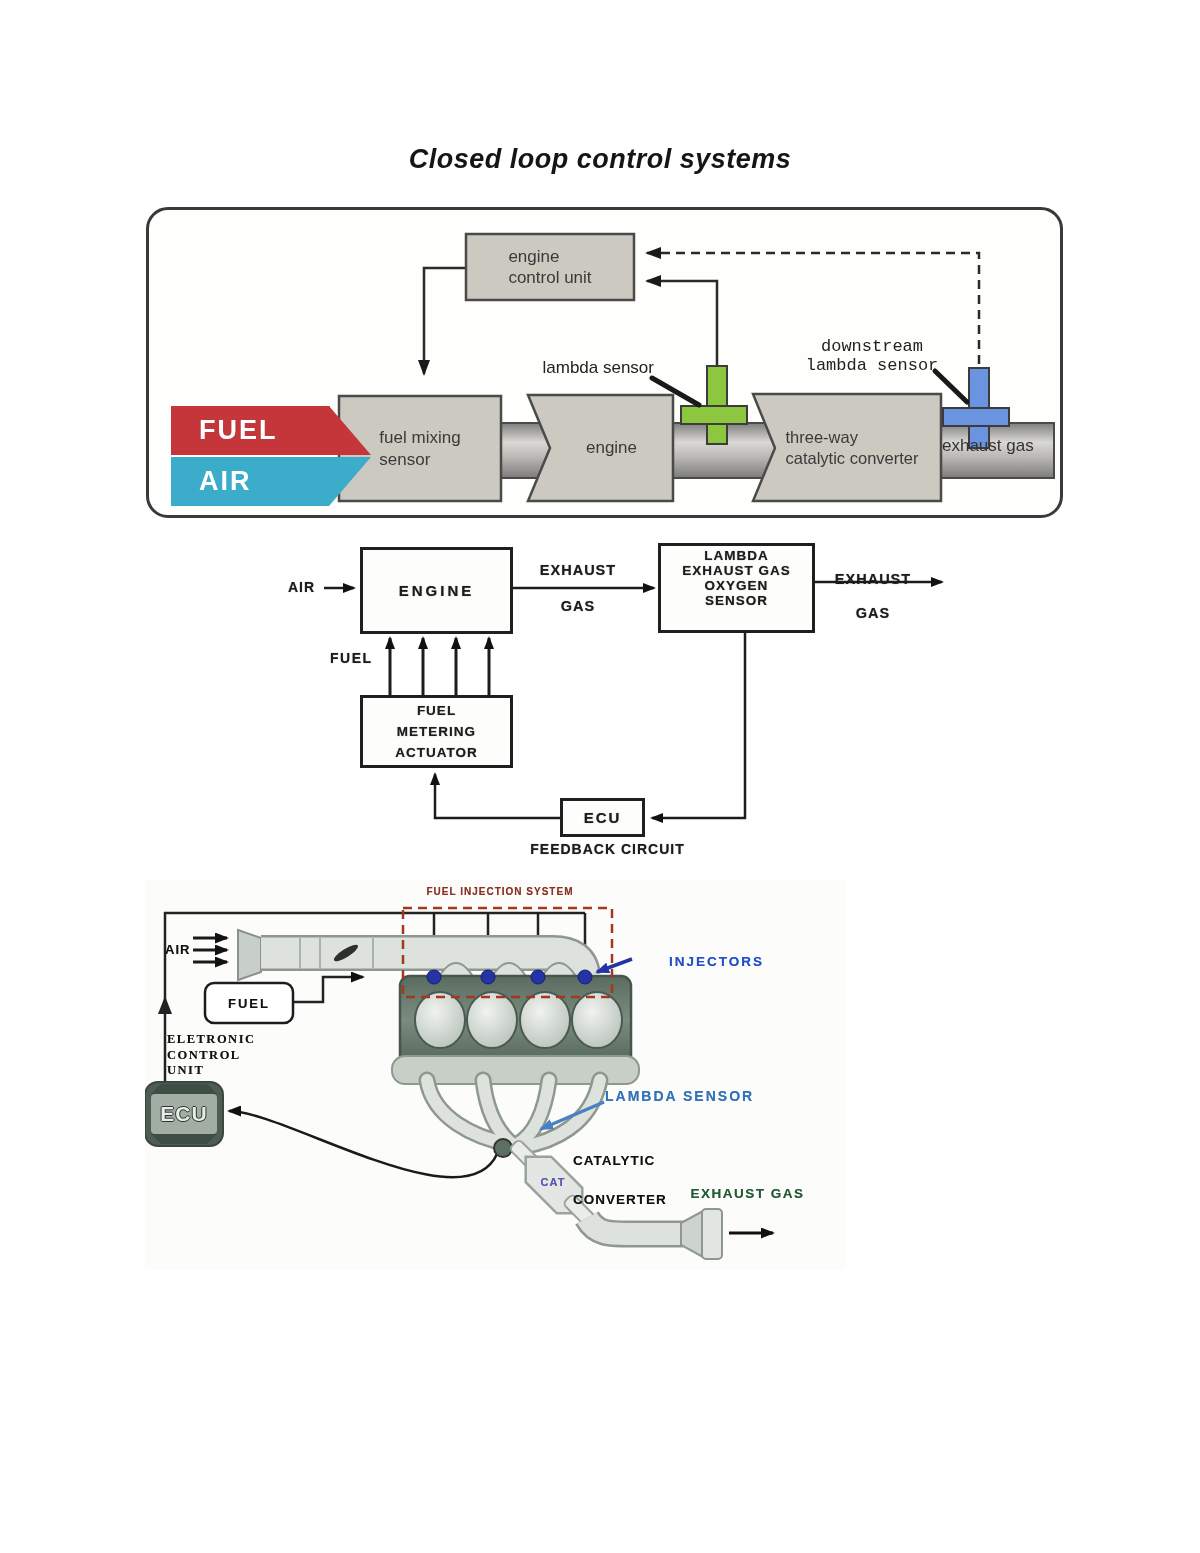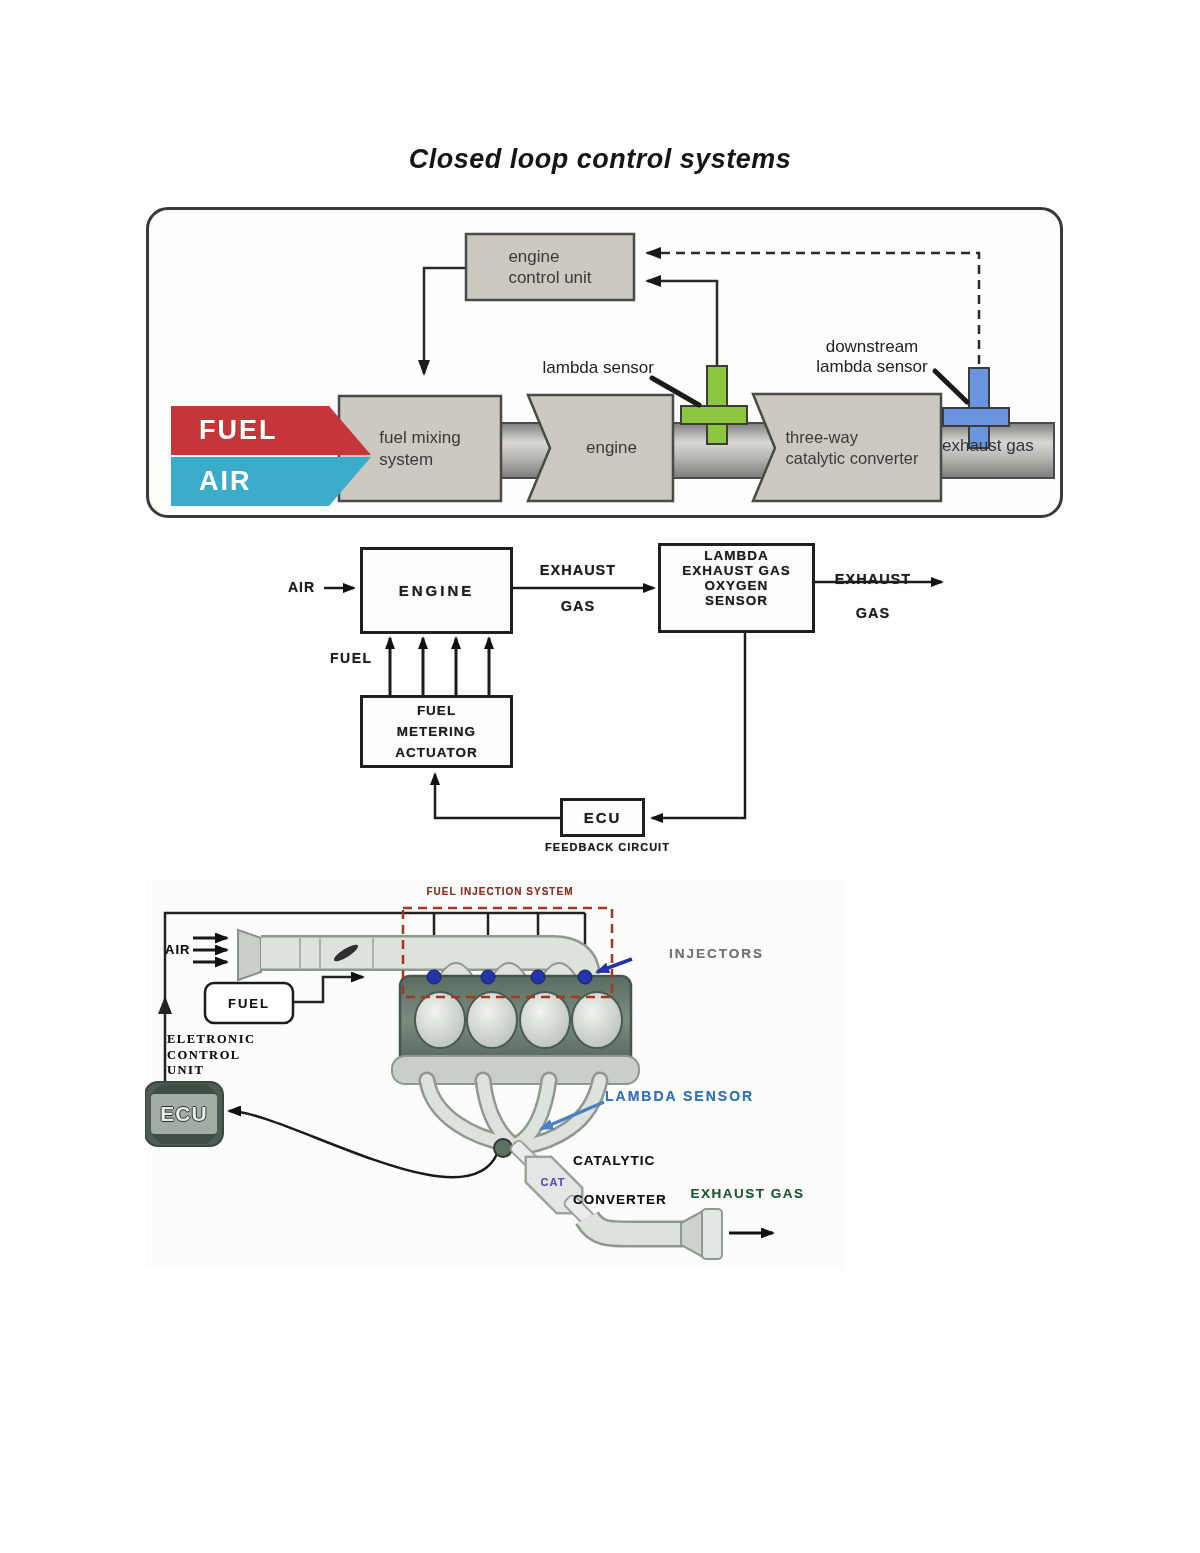--- a/index.html
+++ b/index.html
@@ -71,27 +71,27 @@
       <rect x="820" y="158" width="20" height="80" fill="#6b94e0" stroke="#3c3c3c" stroke-width="2"></rect>
       <rect x="794" y="198" width="66" height="18" fill="#6b94e0" stroke="#3c3c3c" stroke-width="2"></rect>
 
       <line x1="503" y1="168" x2="550" y2="195" stroke="#1a1a1a" stroke-width="5" stroke-linecap="round"></line>
       <line x1="786" y1="161" x2="818" y2="192" stroke="#1a1a1a" stroke-width="5" stroke-linecap="round"></line>
     </svg>
 
     <div class="lbl ctr boxlbl" style="left:317px;top:24px;width:168px;height:66px;">engine
 control unit</div>
     <div class="lbl ctr boxlbl" style="left:190px;top:186px;width:162px;height:105px;">fuel mixing
-system</div>
+sensor</div>
     <div class="lbl ctr boxlbl" style="left:401px;top:185px;width:123px;height:106px;">engine</div>
     <div class="lbl ctr boxlbl" style="left:614px;top:184px;width:178px;height:107px;font-size:16.5px;">three-way
 catalytic converter</div>
     <div class="lbl d1lbl" style="left:793px;top:226px;width:115px;color:#333;">exhaust gas</div>
     <div class="lbl d1lbl" style="left:380px;top:148px;width:125px;text-align:right;">lambda sensor</div>
-    <div class="lbl d1lbl" style="left:638px;top:127px;width:170px;text-align:center;">downstream
+    <div class="lbl d1lbl" style="left:638px;top:127px;width:170px;text-align:center;font-family:Liberation Mono, monospace;">downstream
 lambda sensor</div>
     <div class="band band-fuel">FUEL</div>
     <div class="band band-air">AIR</div>
   </div>
 
   <div class="d2">
     <svg width="680" height="330" viewBox="0 0 680 330">
       <defs>
         <marker id="ah2" markerWidth="13" markerHeight="10" refX="11" refY="5" orient="auto" markerUnits="userSpaceOnUse">
           <path d="M0,0 L13,5 L0,10 Z" fill="#111"></path>
@@ -119,21 +119,21 @@
     <div class="lbl txt" style="left:80px;top:160px;width:153px;text-align:center;font-size:13.5px;letter-spacing:1px;line-height:21px;">FUEL
 METERING
 ACTUATOR</div>
     <div class="lbl ctr txt" style="left:280px;top:258px;width:85px;height:39px;font-size:15px;letter-spacing:2px;">ECU</div>
     <div class="lbl txt" style="left:8px;top:39px;width:40px;font-size:14px;letter-spacing:1px;">AIR</div>
     <div class="lbl txt" style="left:250px;top:12px;width:96px;text-align:center;font-size:14.5px;letter-spacing:1px;line-height:36px;">EXHAUST
 GAS</div>
     <div class="lbl txt" style="left:545px;top:22px;width:96px;text-align:center;font-size:14.5px;letter-spacing:1px;line-height:34px;">EXHAUST
 GAS</div>
     <div class="lbl txt" style="left:50px;top:110px;width:60px;font-size:14px;letter-spacing:1.5px;">FUEL</div>
-    <div class="lbl txt" style="left:235px;top:301px;width:185px;text-align:center;font-size:11px;letter-spacing:1px;">FEEDBACK CIRCUIT</div>
+    <div class="lbl txt" style="left:235px;top:301px;width:185px;text-align:center;font-size:14px;letter-spacing:1px;">FEEDBACK CIRCUIT</div>
   </div>
 
   <div class="d3">
     <svg width="700" height="390" viewBox="0 0 700 390">
       <defs>
         <linearGradient id="engGrad" x1="0" y1="0" x2="0" y2="1">
           <stop offset="0" stop-color="#5a6c60"></stop>
           <stop offset="0.45" stop-color="#7b8c7f"></stop>
           <stop offset="1" stop-color="#4d5e53"></stop>
         </linearGradient>
@@ -221,21 +221,21 @@
         <rect x="0" y="202" width="78" height="64" rx="13" fill="#4d5d53" stroke="#3a473f" stroke-width="2"></rect>
         <rect x="6" y="214" width="66" height="40" rx="4" fill="#a2aea3"></rect>
         <polygon points="16,204 62,204 72,214 6,214" fill="#3f4e45"></polygon>
         <polygon points="6,254 72,254 62,264 16,264" fill="#3f4e45"></polygon>
       </g>
 
       <rect x="60" y="103" width="88" height="40" rx="9" fill="#ffffff" stroke="#1c1c1c" stroke-width="2.5"></rect>
     </svg>
 
     <div class="lbl txt" style="left:240px;top:6px;width:230px;text-align:center;font-size:10px;color:#8f3020;letter-spacing:1px;">FUEL INJECTION SYSTEM</div>
-    <div class="lbl txt" style="left:492px;top:66px;width:110px;font-size:13.5px;color:#737373;letter-spacing:2px;padding-left:32px;">INJECTORS</div>
+    <div class="lbl txt" style="left:492px;top:74px;width:110px;font-size:13.5px;color:#1d4ed8;letter-spacing:2px;padding-left:32px;">INJECTORS</div>
     <div class="lbl txt" style="left:20px;top:62px;width:40px;font-size:13px;color:#111;letter-spacing:1px;">AIR</div>
     <div class="lbl ctr txt" style="left:60px;top:103px;width:88px;height:40px;font-size:13px;color:#111;letter-spacing:2px;">FUEL</div>
     <div class="lbl txt" style="left:22px;top:152px;width:120px;font-size:12.5px;line-height:15.5px;color:#111;letter-spacing:1.5px;font-family:Liberation Serif, serif;">ELETRONIC
 CONTROL
 UNIT</div>
     <div class="lbl ctr" style="left:0px;top:214px;width:78px;height:40px;font-size:21px;font-weight:bold;color:#e9ede9;letter-spacing:1px;text-shadow:-1px 0 #2b352d,1px 0 #2b352d,0 -1px #2b352d,0 1px #2b352d;">ECU</div>
     <div class="lbl txt" style="left:460px;top:208px;width:170px;font-size:14px;color:#2e74c0;letter-spacing:2px;">LAMBDA SENSOR</div>
     <div class="lbl txt" style="left:428px;top:261px;width:130px;font-size:13.5px;line-height:39px;color:#111;letter-spacing:1px;">CATALYTIC
 CONVERTER</div>
     <div class="lbl txt" style="left:383px;top:296px;width:50px;text-align:center;font-size:11px;color:#5c55c0;letter-spacing:1px;">CAT</div>

